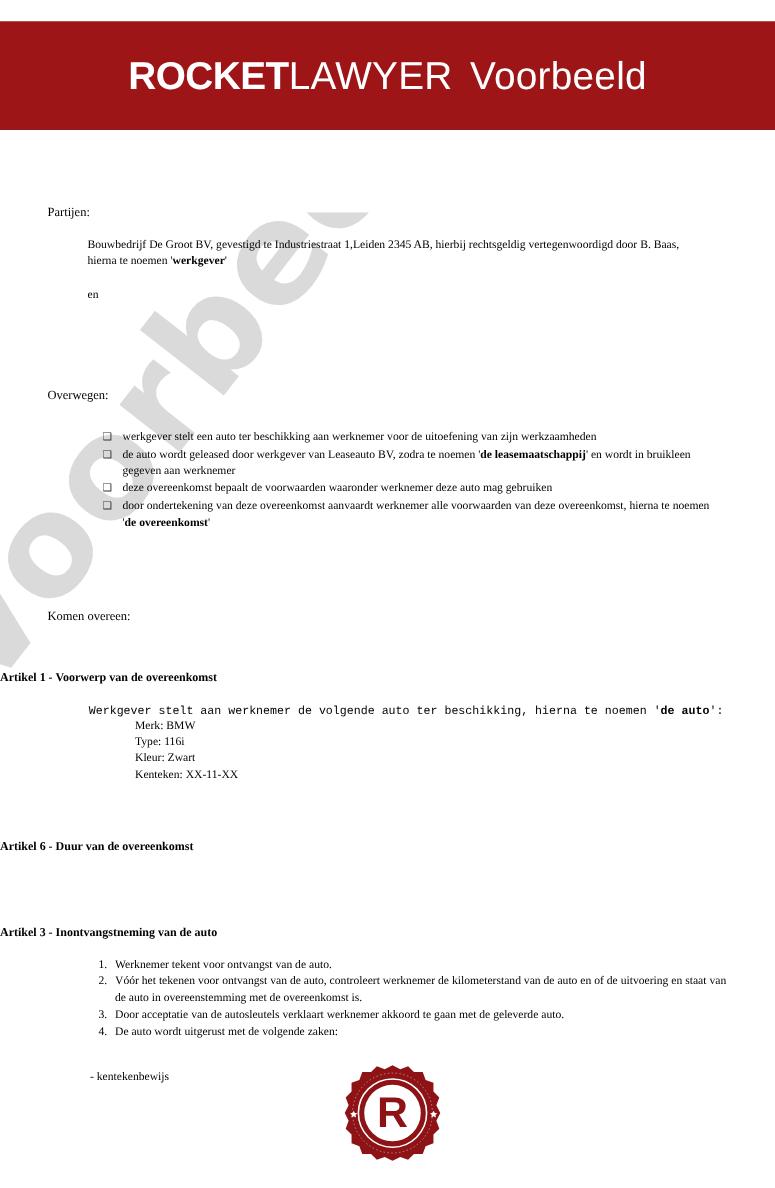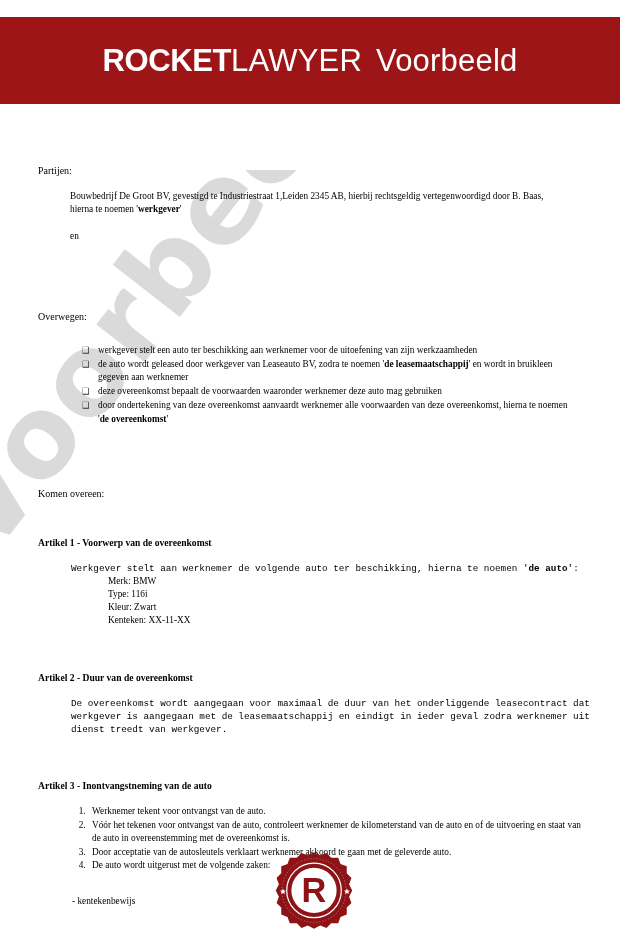--- a/index.html
+++ b/index.html
@@ -115,21 +115,20 @@
   .indent-block-2 {
     margin-left: 71px;
     margin-right: 30px;
     line-height: 1.42;
     font-family: Liberation Mono, monospace;
   }
 
   .article-head {
     font-weight: bold;
     font-size: 9.6px;
-    margin-left: 38px;
   }
 
   ul.box-list {
     list-style: none;
     margin: 0;
     padding: 0 40px 0 98px;
   }
   ul.box-list > li {
     position: relative;
     line-height: 1.42;
@@ -242,23 +241,22 @@
   <div class="spacer-md"></div>
   <div class="indent-block-2"><span>Werkgever stelt aan werknemer de volgende auto ter beschikking, hierna te noemen '</span><b>de auto</b><span>':</span></div>
   <div class="car-specs">Merk: BMW</div>
   <div class="car-specs">Type: 116i</div>
   <div class="car-specs">Kleur: Zwart</div>
   <div class="car-specs">Kenteken: XX-11-XX</div>
 
   <div class="spacer-xl"></div>
   <div class="spacer-md"></div>
 
-  <div class="article-head">Artikel 2 - Duur van de overeenkomst</div>
-  <div class="spacer-md"></div>
-  <div class="indent-block-2">De overeenkomst wordt aangegaan voor maximaal de duur van het onderliggende leasecontract dat werkgever is aangegaan met de leasemaatschappij en eindigt in ieder geval zodra werknemer uit dienst treedt van werkgever.</div>
+  <div class="article-head">Artikel 6 - Duur van de overeenkomst</div>
+  <div class="spacer-md"></div>
 
   <div class="spacer-xl"></div>
   <div class="spacer-md"></div>
 
   <div class="article-head">Artikel 3 - Inontvangstneming van de auto</div>
   <div class="spacer-md"></div>
   <ol class="num-list">
     <li>Werknemer tekent voor ontvangst van de auto.</li>
     <li>Vóór het tekenen voor ontvangst van de auto, controleert werknemer de kilometerstand van de auto en of de uitvoering en staat van de auto in overeenstemming met de overeenkomst is.</li>
     <li>Door acceptatie van de autosleutels verklaart werknemer akkoord te gaan met de geleverde auto.</li>

